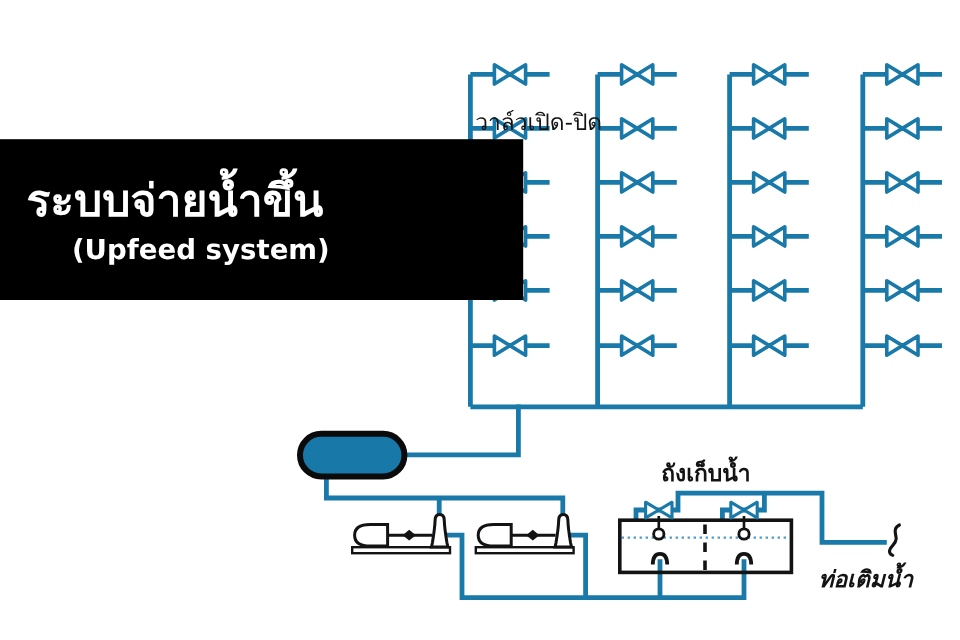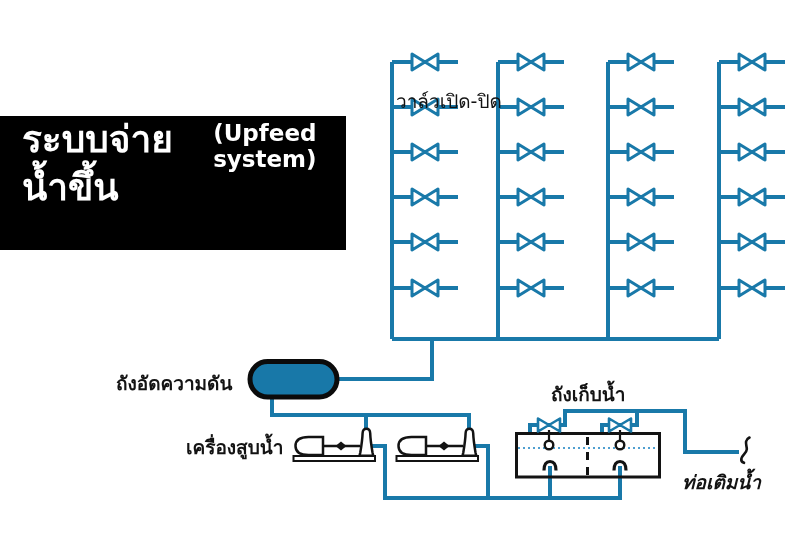--- a/index.html
+++ b/index.html
@@ -7,23 +7,23 @@
          font-family:"DejaVu Sans","Liberation Sans",sans-serif;}
   #diagram{position:absolute;left:0;top:0;}
   .pipe{stroke:var(--pipe,#1979a9);stroke-width:4;fill:none;}
   .valve{stroke:var(--pipe,#1979a9);stroke-width:3;fill:#ffffff;stroke-linejoin:round;}
   .valve-sm{stroke-width:2.6;}
   .ink{stroke:var(--ink,#131313);fill:none;}
   .ink-fill{stroke:var(--ink,#131313);fill:#ffffff;}
   .water{stroke:var(--water,#4f9fd0);stroke-width:2;stroke-dasharray:2 3;fill:none;}
   .label{position:absolute;color:var(--ink,#131313);font-weight:600;font-size:19px;white-space:nowrap;}
   #valve-label{font-size:19px;font-weight:500;}
-  #title-block{position:absolute;left:0;top:116px;width:346px;height:134px;
+  #title-block{position:absolute;left:0;top:116px;width:436px;height:134px;
     background:var(--title-bg,#000000);color:var(--title-fg,#ffffff);
-    display:flex;flex-direction:row;justify-content:flex-start;padding-left:22px;box-sizing:border-box;}
+    display:flex;flex-direction:column;justify-content:center;padding-left:22px;box-sizing:border-box;}
   #main-title{font-size:37px;font-weight:bold;line-height:1.3;}
   #sub-title{font-size:23px;font-weight:bold;margin-top:4px;margin-left:38px;}
 </style>
 </head>
 <body>
 
 <div id="stage">
 
   <svg id="diagram" width="800" height="533" viewBox="0 0 800 533">
     <defs>
@@ -133,17 +133,15 @@
 
     <path class="ink" stroke-width="2.6" stroke-linecap="round" d="M749.5 437.5 C743.5 440.5 747 445.5 746.8 449.2 C746.6 453.5 742.3 454.8 741.4 458.5 C740.9 460.7 742.2 462.2 744 462.8"></path>
   </svg>
 
   <div id="title-block">
     <div id="main-title">ระบบจ่ายน้ำขึ้น</div>
     <div id="sub-title">(Upfeed system)</div>
   </div>
 
   <div class="label" id="valve-label" style="left:396px;top:86px;">วาล์วเปิด-ปิด</div>
-  <div class="label" style="left:116px;top:368px;">ถังอัดความดัน</div>
-  <div class="label" style="left:186px;top:432px;">เครื่องสูบน้ำ</div>
   <div class="label" style="left:551px;top:379px;">ถังเก็บน้ำ</div>
   <div class="label" style="left:682px;top:467px;font-style:italic;">ท่อเติมน้ำ</div>
 </div>
 
 </body></html>

